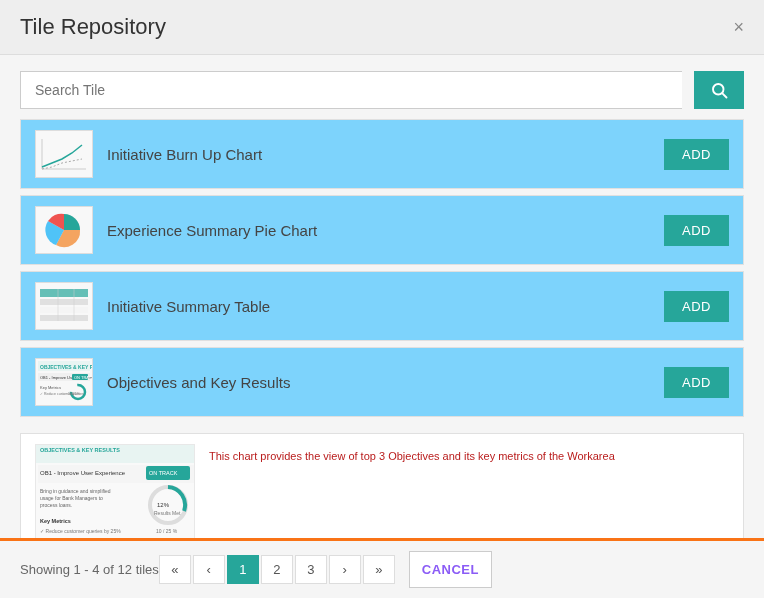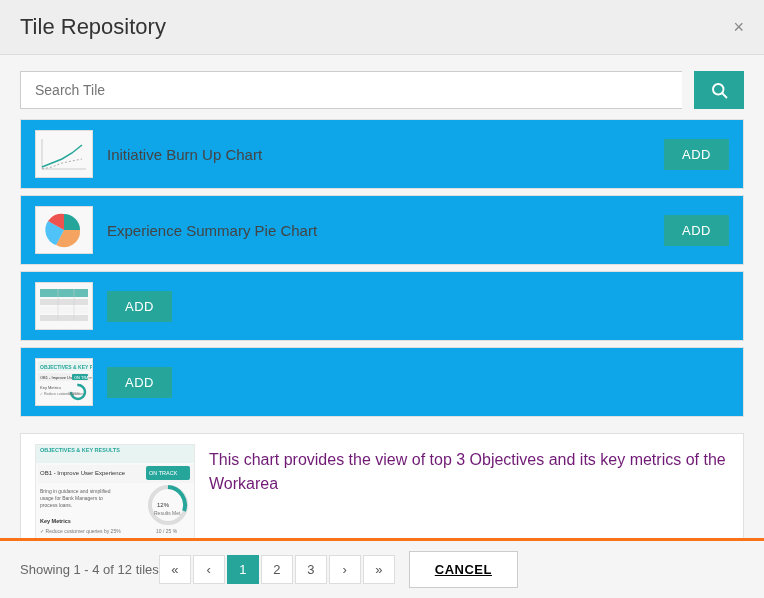--- a/index.html
+++ b/index.html
@@ -74,21 +74,21 @@
       display: flex;
       align-items: center;
       justify-content: center;
     }
     .tile-list {
       display: flex;
       flex-direction: column;
       gap: 0;
     }
     .tile-item {
-      background: #0ea5e9;
+      background: #7dd3fc;
       border: 1px solid #e0e0e0;
       display: flex;
       align-items: center;
       padding: 10px 14px;
       margin-bottom: 6px;
       gap: 14px;
     }
     .tile-thumb {
       width: 58px;
       height: 48px;
@@ -126,22 +126,22 @@
     .preview-thumb {
       width: 160px;
       height: 108px;
       background: #f9f9f9;
       border: 1px solid #e8e8e8;
       flex-shrink: 0;
       position: relative;
       overflow: hidden;
     }
     .preview-desc {
-      font-size: 16px;
-      color: #701a75;
+      font-size: 11px;
+      color: #b91c1c;
       line-height: 1.5;
       padding-top: 4px;
     }
     .modal-footer {
       padding: 10px 20px;
       display: flex;
       align-items: center;
       justify-content: flex-start;
       border-top: 3px solid #f97316;
       background: #f5f5f5;
@@ -165,27 +165,26 @@
       text-align: center;
     }
     .page-btn.active {
       background: #26a69a;
       color: #fff;
       border-color: #26a69a;
     }
     .cancel-btn {
       background: #fff;
       border: 1px solid #ccc;
-      padding: 10px 25px;
+      padding: 10px 12px;
       font-size: 13px;
       font-weight: bold;
-      color: #000000;
+      color: #8b5cf6;
       cursor: pointer;
       letter-spacing: 0.5px;
-      text-decoration: underline;
     }
   </style>
 </head>
 <body>
 
 <div class="modal">
 
   <div class="modal-header">
     <span class="modal-title">Tile Repository</span>
     <button class="close-btn">×</button>
@@ -239,39 +238,41 @@
           <svg width="56" height="46" viewBox="0 0 56 46">
             <rect width="56" height="46" fill="#f8f8f8"></rect>
             <rect x="4" y="6" width="48" height="8" fill="#26a69a" opacity="0.7"></rect>
             <rect x="4" y="16" width="48" height="6" fill="#e0e0e0"></rect>
             <rect x="4" y="24" width="48" height="6" fill="#f5f5f5"></rect>
             <rect x="4" y="32" width="48" height="6" fill="#e0e0e0"></rect>
             <line x1="22" y1="6" x2="22" y2="38" stroke="#ccc" stroke-width="0.5"></line>
             <line x1="38" y1="6" x2="38" y2="38" stroke="#ccc" stroke-width="0.5"></line>
           </svg>
         </div>
+        <span class="tile-name">Initiative Summary Table</span>
         <button class="add-btn">ADD</button>
       </div>
 
       <div class="tile-item">
         <div class="tile-thumb">
           <svg width="56" height="46" viewBox="0 0 56 46">
             <rect width="56" height="46" fill="#f8f8f8"></rect>
             <rect x="2" y="2" width="52" height="10" fill="#e8f4f2"></rect>
             <text x="4" y="10" font-size="5" fill="#26a69a" font-weight="bold">OBJECTIVES &amp; KEY RESULTS</text>
             <rect x="2" y="14" width="52" height="8" fill="#f0f0f0"></rect>
             <text x="4" y="20" font-size="4" fill="#333">OB1 - Improve User Experience</text>
             <rect x="36" y="15" width="16" height="6" fill="#26a69a" rx="1"></rect>
             <text x="38" y="20" font-size="4" fill="white">ON TRACK</text>
             <circle cx="42" cy="33" r="7" fill="none" stroke="#26a69a" stroke-width="2.5" stroke-dasharray="22 10"></circle>
             <text x="4" y="30" font-size="4" fill="#555">Key Metrics</text>
             <text x="4" y="36" font-size="3.5" fill="#777">✓ Reduce customer queries</text>
             <text x="32" y="36" font-size="3.5" fill="#777">10/25%</text>
           </svg>
         </div>
+        <span class="tile-name">Objectives and Key Results</span>
         <button class="add-btn">ADD</button>
       </div>
     </div>
 
     <div class="preview-panel">
       <div class="preview-thumb">
         <svg width="160" height="108" viewBox="0 0 160 108">
           <rect width="160" height="108" fill="#f9f9f9"></rect>
           <rect x="0" y="0" width="160" height="18" fill="#e8f4f2"></rect>
           <text x="4" y="7" font-size="5.5" fill="#26a69a" font-weight="bold">OBJECTIVES &amp; KEY RESULTS</text>

